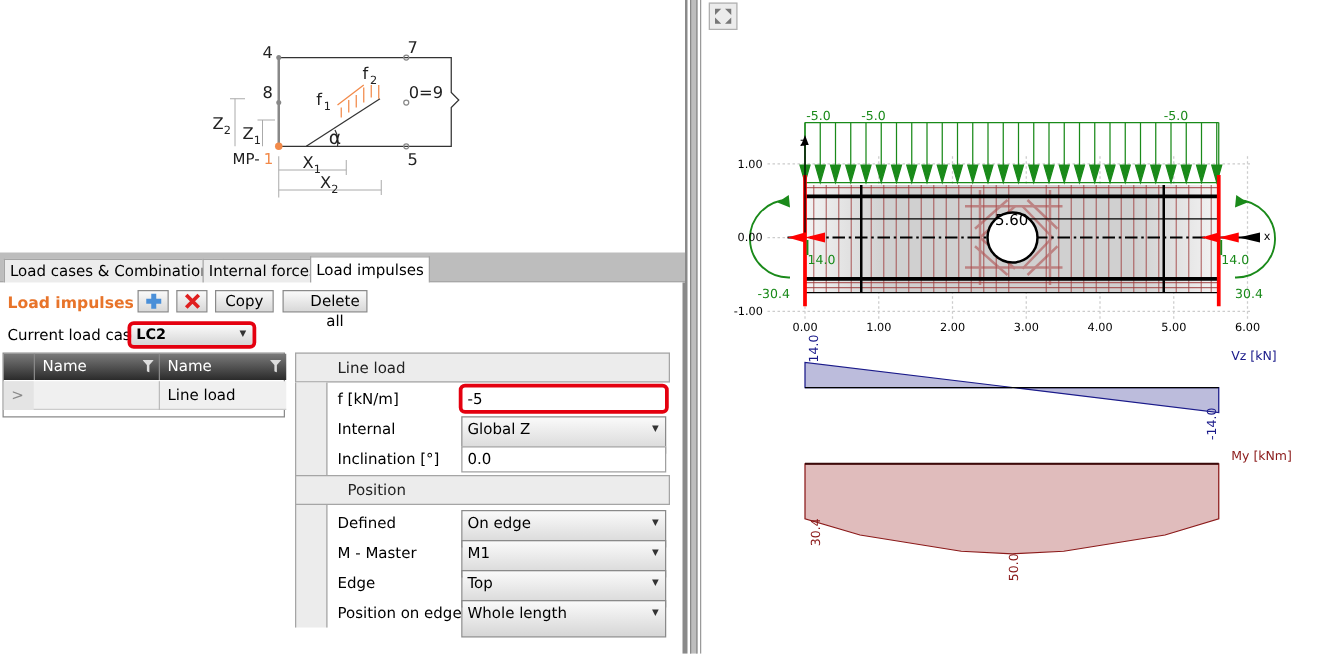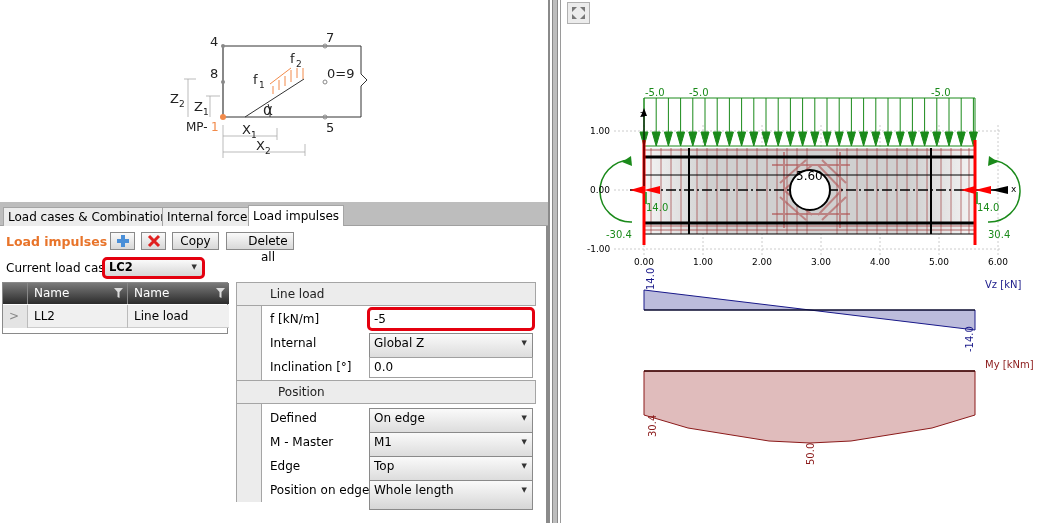--- a/index.html
+++ b/index.html
@@ -139,21 +139,20 @@
         </div>
         <div class="hcell" style="left:124px;width:102px;">
           <span>Name</span>
           <svg class="filter-icon" viewBox="0 0 9 10">
               <path d="M0 0 H9 L5.5 4 V10 L3.5 9 V4 Z" fill="#ddd"></path>
             </svg>
         </div>
       </div>
       <div class="grid-row">
         <div class="cell" style="left:0;width:24px;border-left:none;color:#888;background:#e4e4e4;">&gt;</div>
-        <div class="cell" style="left:24px;width:100px;">LL2</div>
         <div class="cell" style="left:124px;width:102px;">Line load</div>
       </div>
     </div>
 
     <div class="props">
       <div class="sec-head" style="top:0;">Line load</div>
       <div class="prop-gutter" style="top:24px;height:74px;"></div>
       <div class="prop-label" style="top:27px;">f [kN/m]</div>
       <div class="prop-input hl" style="top:25px;">-5</div>
       <div class="prop-label" style="top:51px;">Internal</div>

